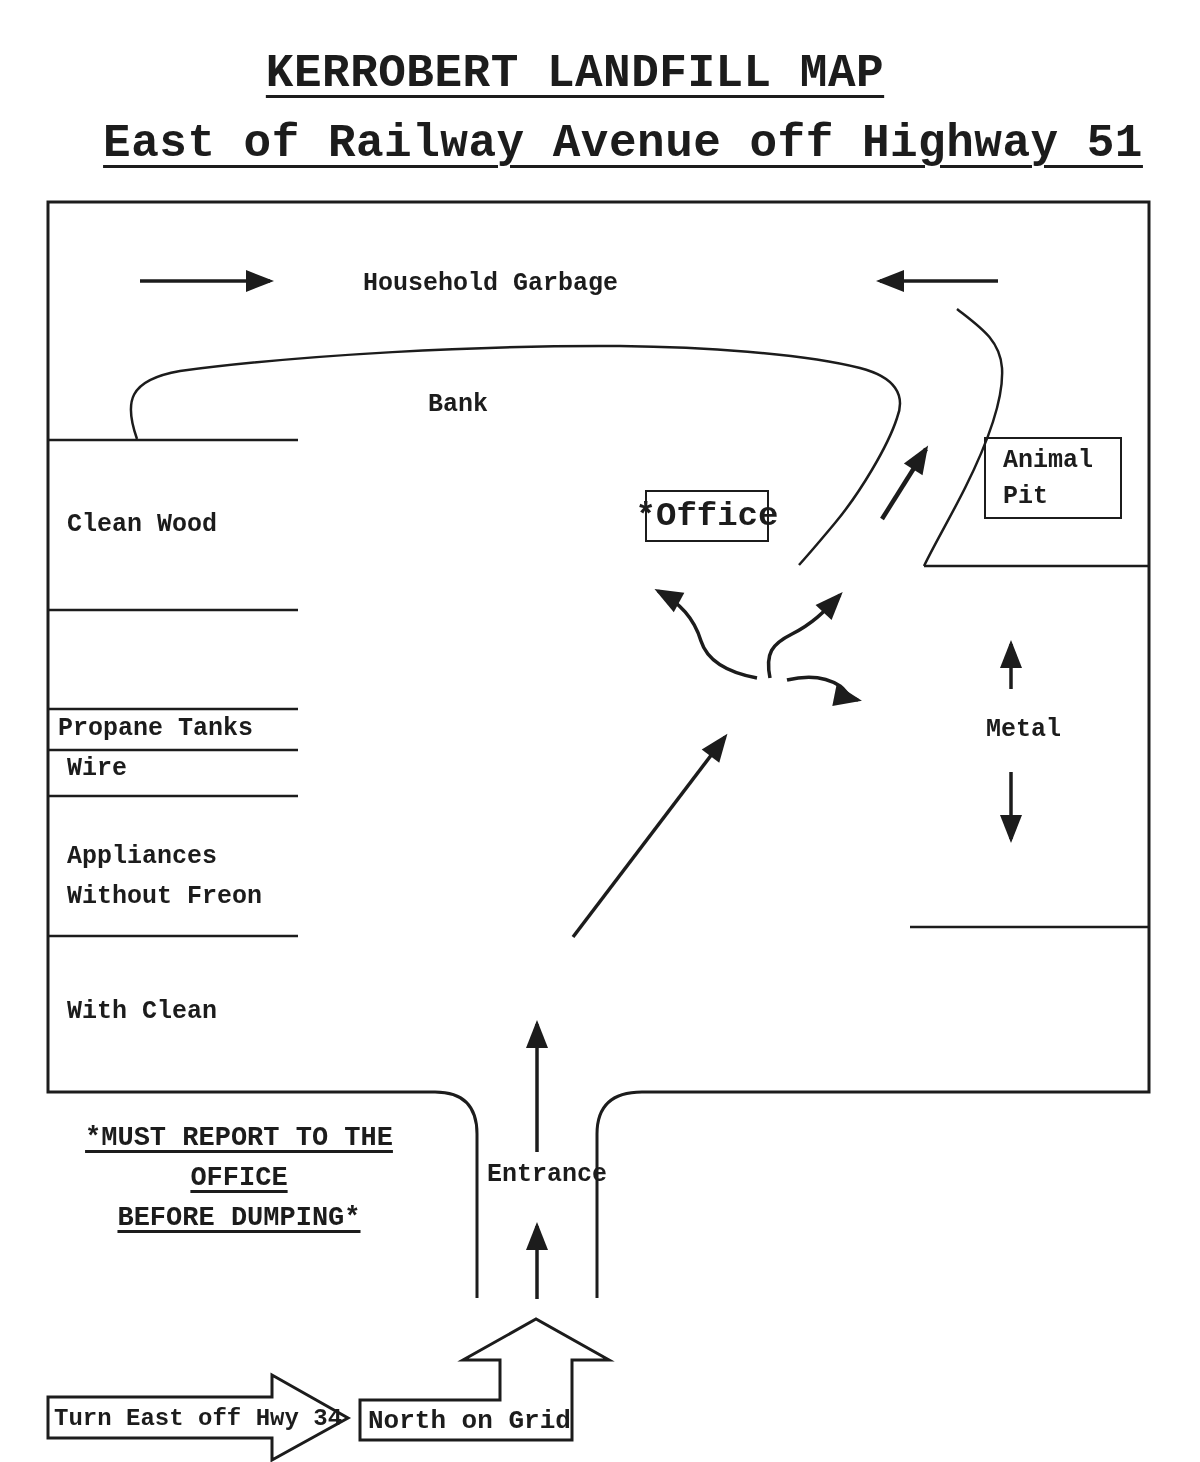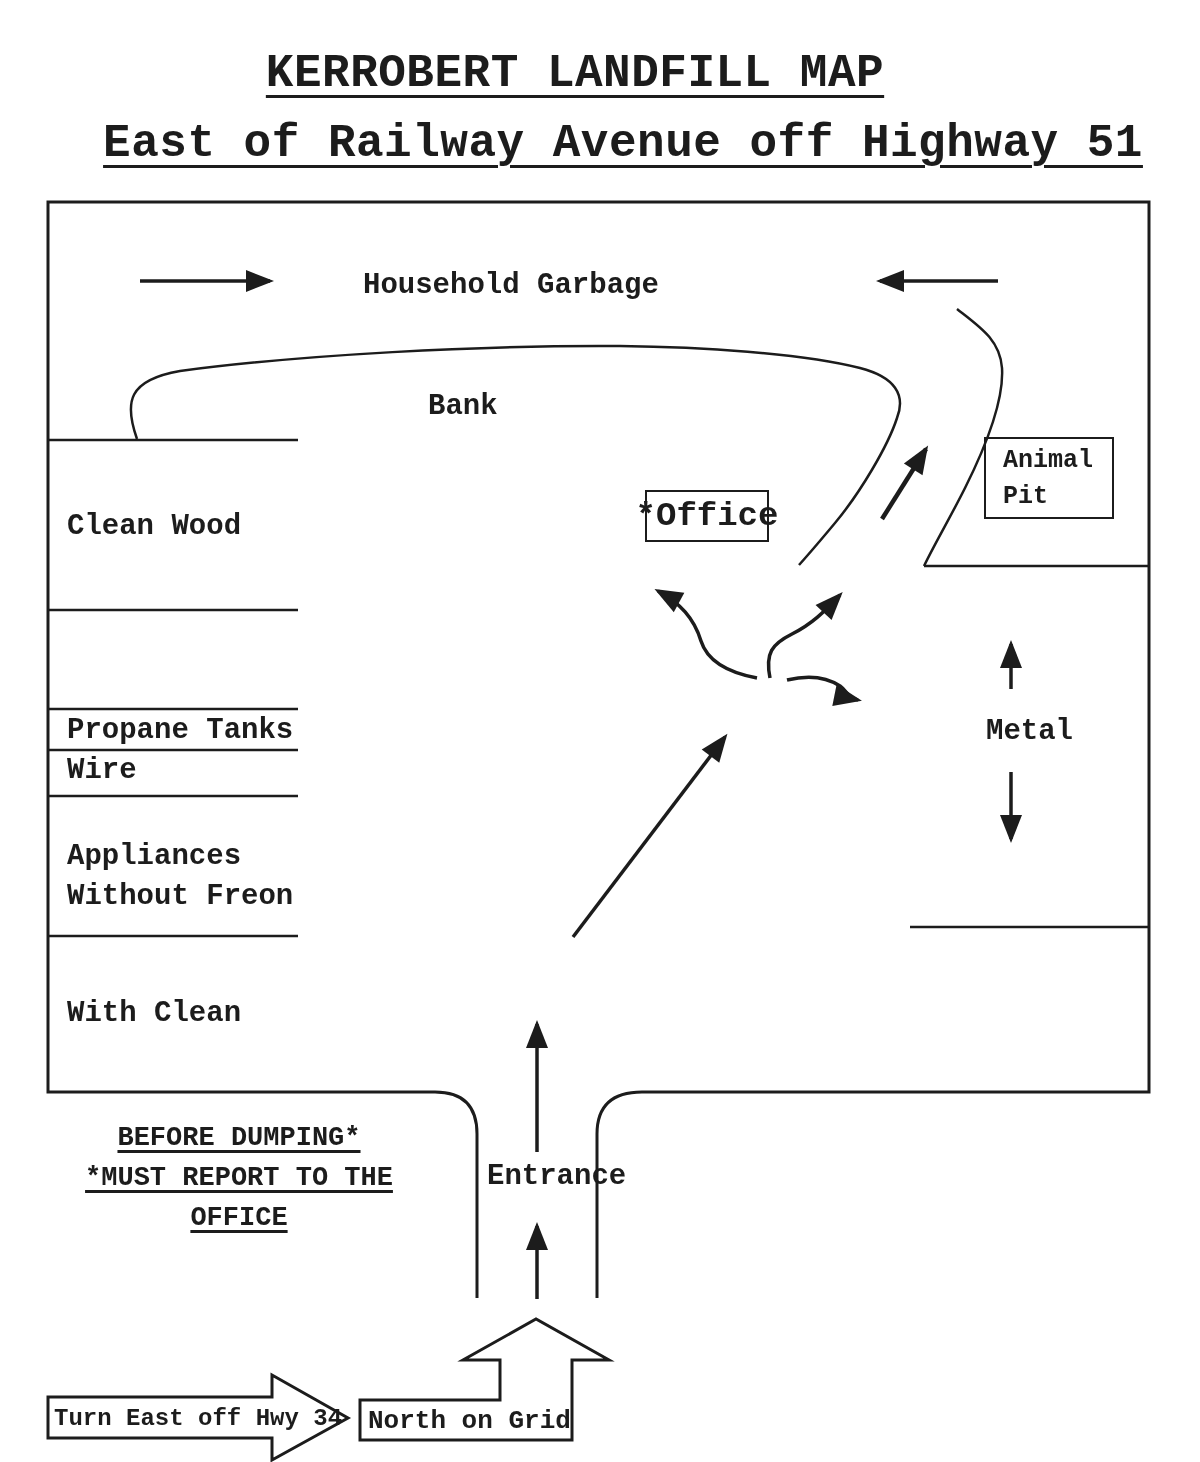--- a/index.html
+++ b/index.html
@@ -19,43 +19,43 @@
     text-decoration:underline;
     text-decoration-thickness:3px;
     text-underline-offset:9px;
     white-space:nowrap;
   }
   #main-title{top:20px;}
   #sub-title{top:90px;padding-left:48px;}
   svg{position:absolute;left:0;top:0;}
   .map-label{
     position:absolute;
-    font-weight:bold;font-size:29px;color:#1c1c1c;
+    font-weight:bold;font-size:25px;color:#1c1c1c;
     white-space:nowrap;line-height:1;
   }
   .two-line{line-height:40px;}
   #lbl-household{left:363px;top:243px;}
   #lbl-bank{left:428px;top:364px;}
   #lbl-clean-wood{left:67px;top:484px;}
-  #lbl-propane{left:67px;top:688px;}
+  #lbl-propane{left:58px;top:688px;}
   #lbl-wire{left:67px;top:728px;}
   #lbl-appliances{left:67px;top:809px;}
   #lbl-with-freon{left:67px;top:971px;}
   #lbl-metal{left:986px;top:689px;}
   #lbl-entrance{left:487px;top:1134px;}
   #office-box{
     position:absolute;left:645px;top:462px;width:120px;height:48px;
     border:2.5px solid #1c1c1c;
     display:flex;align-items:center;justify-content:center;
     font-weight:bold;font-size:34px;
   }
   #animal-box{
     position:absolute;left:984px;top:409px;width:101px;height:74px;
     border:2.5px solid #1c1c1c;
-    padding:4px 8px 0 17px;
+    padding:4px 16px 0 17px;
     font-weight:bold;font-size:25px;line-height:36px;
   }
   #notice{
     position:absolute;left:40px;top:1090px;width:398px;
     text-align:center;
     font-size:27px;font-weight:bold;line-height:40px;
   }
   #notice .u{
     text-decoration:underline;
     text-decoration-thickness:3px;
@@ -138,20 +138,20 @@
 
   <div id="office-box">
     <span>*Office</span>
   </div>
   <div id="animal-box">
     <div>Animal</div>
     <div>Pit</div>
   </div>
 
   <div id="notice">
+    <div><span class="u">*MUST REPORT TO THE OFFICE</span></div>
     <div><span class="u">BEFORE DUMPING*</span></div>
-    <div><span class="u">*MUST REPORT TO THE OFFICE</span></div>
   </div>
 
   <div id="lbl-north">North on Grid</div>
   <div id="lbl-turn-east">Turn East off Hwy 34</div>
 
 </div>
 
 </body></html>

